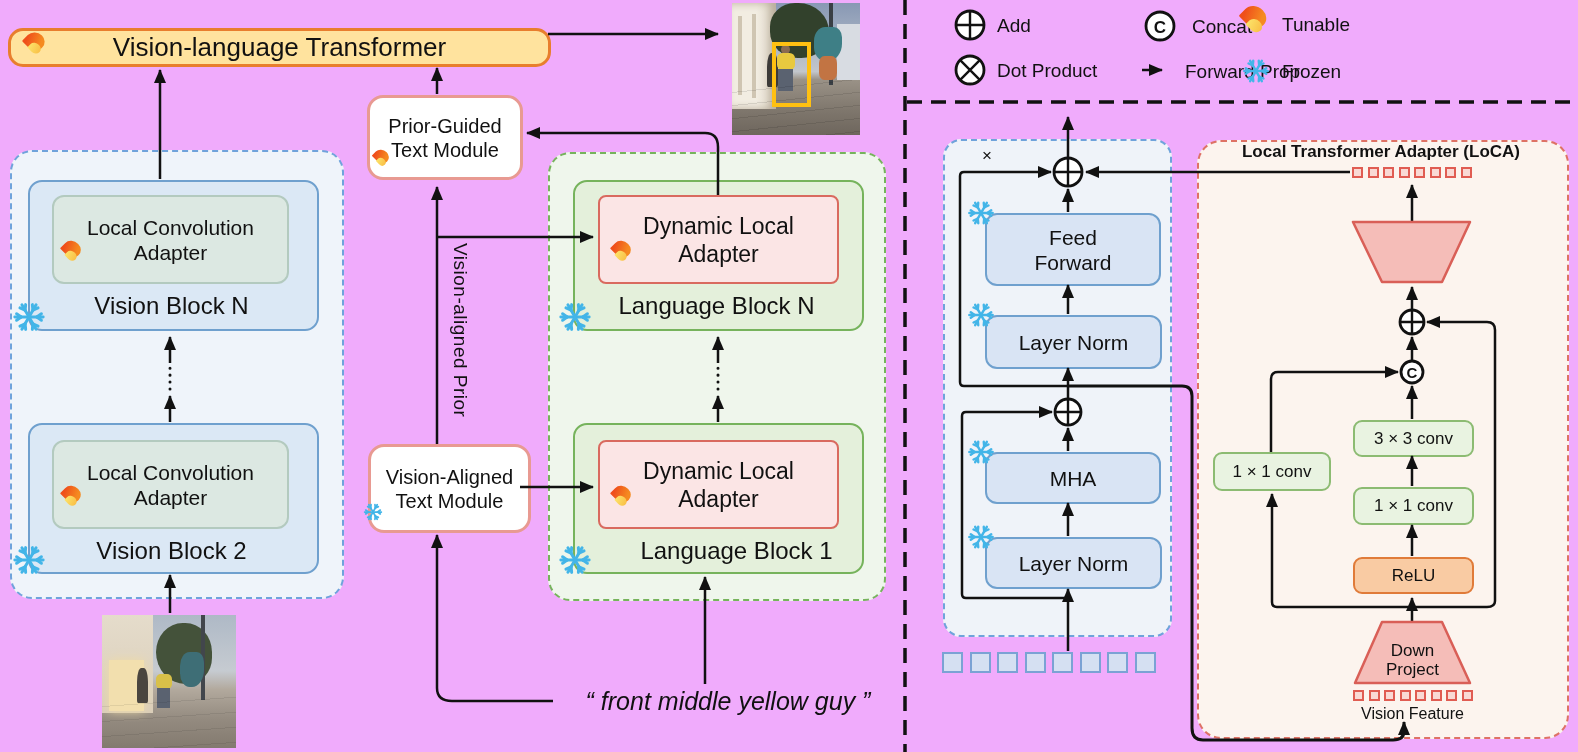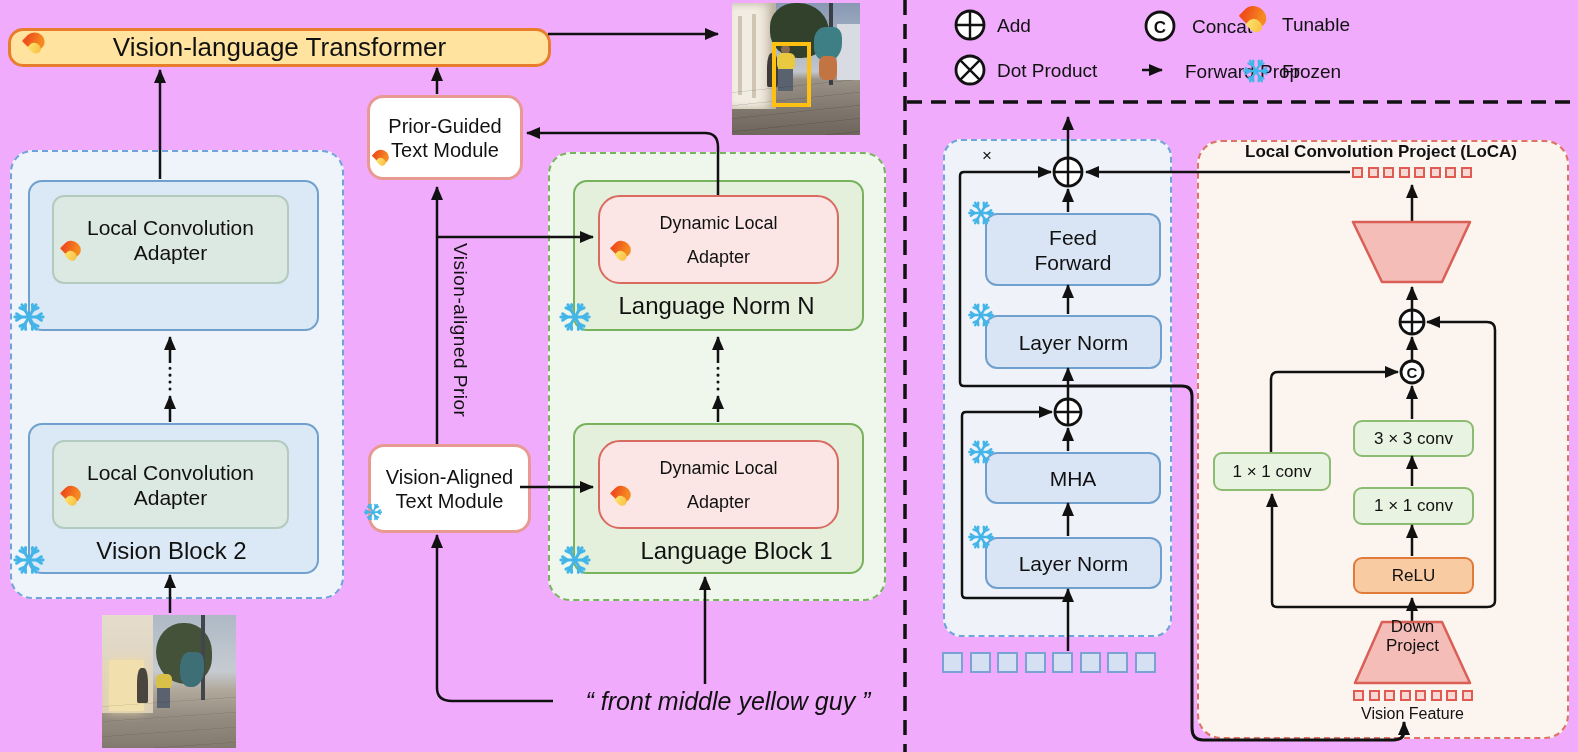--- a/index.html
+++ b/index.html
@@ -12,21 +12,21 @@
   .dashC{position:absolute;border-radius:22px}
   .visionC{left:10px;top:150px;width:330px;height:445px;background:#EFF4FA;border:2.5px dashed #6FA3DB}
   .langC{left:548px;top:152px;width:334px;height:445px;background:#EFF6EC;border:2.5px dashed #76B35C}
   .tfC{left:943px;top:139px;width:225px;height:494px;background:#EFF3F9;border:2.5px dashed #6FA3DB;border-radius:18px}
   .locaC{left:1197px;top:140px;width:368px;height:595px;background:#FCF4EE;border:2px dashed #DE7265;border-radius:24px}
 
   
   .blockV{position:absolute;width:287px;height:147px;background:#DBE8F5;border:2px solid #6FA0CE;border-radius:14px}
   .blockL{position:absolute;width:287px;height:147px;background:#E4F0DB;border:2px solid #76B35C;border-radius:14px}
   .lca{position:absolute;width:233px;height:85px;background:#DCE8E2;border:2px solid #B3CABF;border-radius:12px;font-size:21px;line-height:25px}
-  .dla{position:absolute;width:237px;height:85px;background:#FBE5E5;border:2.5px solid #D96A5F;border-radius:22px;font-size:18px;line-height:34px}
+  .dla{position:absolute;width:237px;height:85px;background:#FBE5E5;border:2.5px solid #D96A5F;border-radius:8px;font-size:23px;line-height:28px}
   .blkLabel{position:absolute;width:287px;height:30px;font-size:24px;text-align:center}
   .module{position:absolute;background:#fff;border:3px solid #E89A92;border-radius:16px;font-size:20px;line-height:24px;flex-direction:column}
   .transformer{left:8px;top:28px;width:537px;height:33px;background:#FFE39E;border:3px solid #E87E2D;border-radius:15px;font-size:26px}
   .tfbox{position:absolute;background:#D9E4F4;border:2px solid #6FA0CE;border-radius:12px;font-size:21px;line-height:25px}
   .gbox{position:absolute;background:#E9F3E1;border:2px solid #8CBB72;border-radius:9px;font-size:17px}
   .relu{position:absolute;background:#F9CBA3;border:2.5px solid #E07B39;border-radius:9px;font-size:17px}
 
   .vlabel{position:absolute;writing-mode:vertical-rl;font-size:19px;letter-spacing:.5px}
   .quote{position:absolute;font-size:25px;font-style:italic}
   .legLab{position:absolute;font-size:19px}
@@ -72,32 +72,33 @@
 
   <div class="abs ctr transformer">
     <span>Vision-language Transformer</span>
   </div>
 
   <div class="dashC visionC"></div>
   <div class="blockV" style="left:28px;top:180px"></div>
   <div class="lca ctr" style="left:52px;top:195px">
     <span style="width:190px">Local Convolution Adapter</span>
   </div>
+  <div class="blkLabel" style="left:28px;top:292px">Vision Block N</div>
   <div class="blockV" style="left:28px;top:423px"></div>
   <div class="lca ctr" style="left:52px;top:440px">
     <span style="width:190px">Local Convolution Adapter</span>
   </div>
   <div class="blkLabel" style="left:28px;top:537px">Vision Block 2</div>
 
   <div class="dashC langC"></div>
   <div class="blockL" style="left:573px;top:180px"></div>
   <div class="dla ctr" style="left:598px;top:195px">
     <span style="width:160px">Dynamic Local Adapter</span>
   </div>
-  <div class="blkLabel" style="left:573px;top:292px">Language Norm N</div>
+  <div class="blkLabel" style="left:573px;top:292px">Language Block N</div>
   <div class="blockL" style="left:573px;top:423px"></div>
   <div class="dla ctr" style="left:598px;top:440px">
     <span style="width:160px">Dynamic Local Adapter</span>
   </div>
   <div class="blkLabel" style="left:593px;top:537px">Language Block 1</div>
 
   <div class="module ctr" style="left:367px;top:95px;width:150px;height:79px">
     <span>Prior-Guided</span>
     <span>Text Module</span>
   </div>
@@ -166,21 +167,21 @@
       <i></i>
       <i></i>
       <i></i>
       <i></i>
       <i></i>
       <i></i>
       <i></i>
     </div>
 
   <div class="dashC locaC"></div>
-  <div class="abs ctr" style="left:1207px;top:142px;width:348px;height:20px;font-size:17px;font-weight:bold">Local Convolution Project (LoCA)</div>
+  <div class="abs ctr" style="left:1207px;top:142px;width:348px;height:20px;font-size:17px;font-weight:bold">Local Transformer Adapter (LoCA)</div>
   <div class="cells pinkCells" style="left:1352px;top:167px">
       <i></i>
       <i></i>
       <i></i>
       <i></i>
       <i></i>
       <i></i>
       <i></i>
       <i></i>
     </div>
@@ -298,21 +299,21 @@
     </g>
     <g>
       <circle class="node" cx="1160" cy="26" r="14"></circle>
       <text x="1160" y="32.5" font-size="17" text-anchor="middle">C</text>
     </g>
     <g>
       <path class="ln" marker-end="url(#ah)" d="M1142,70 H1162"></path>
     </g>
   </svg>
 
-  <div class="trapLab ctr" style="left:1355px;top:614px;width:115px;height:44px">
+  <div class="trapLab ctr" style="left:1355px;top:638px;width:115px;height:44px">
     <span style="width:62px">Down Project</span>
   </div>
 
   <span class="flame" style="left:24px;top:31px;width:22px;height:27px">
       <i class="fo"></i>
       <i class="fi"></i>
     </span>
   <span class="flame" style="left:62px;top:239px;width:20px;height:26px">
       <i class="fo"></i>
       <i class="fi"></i>

